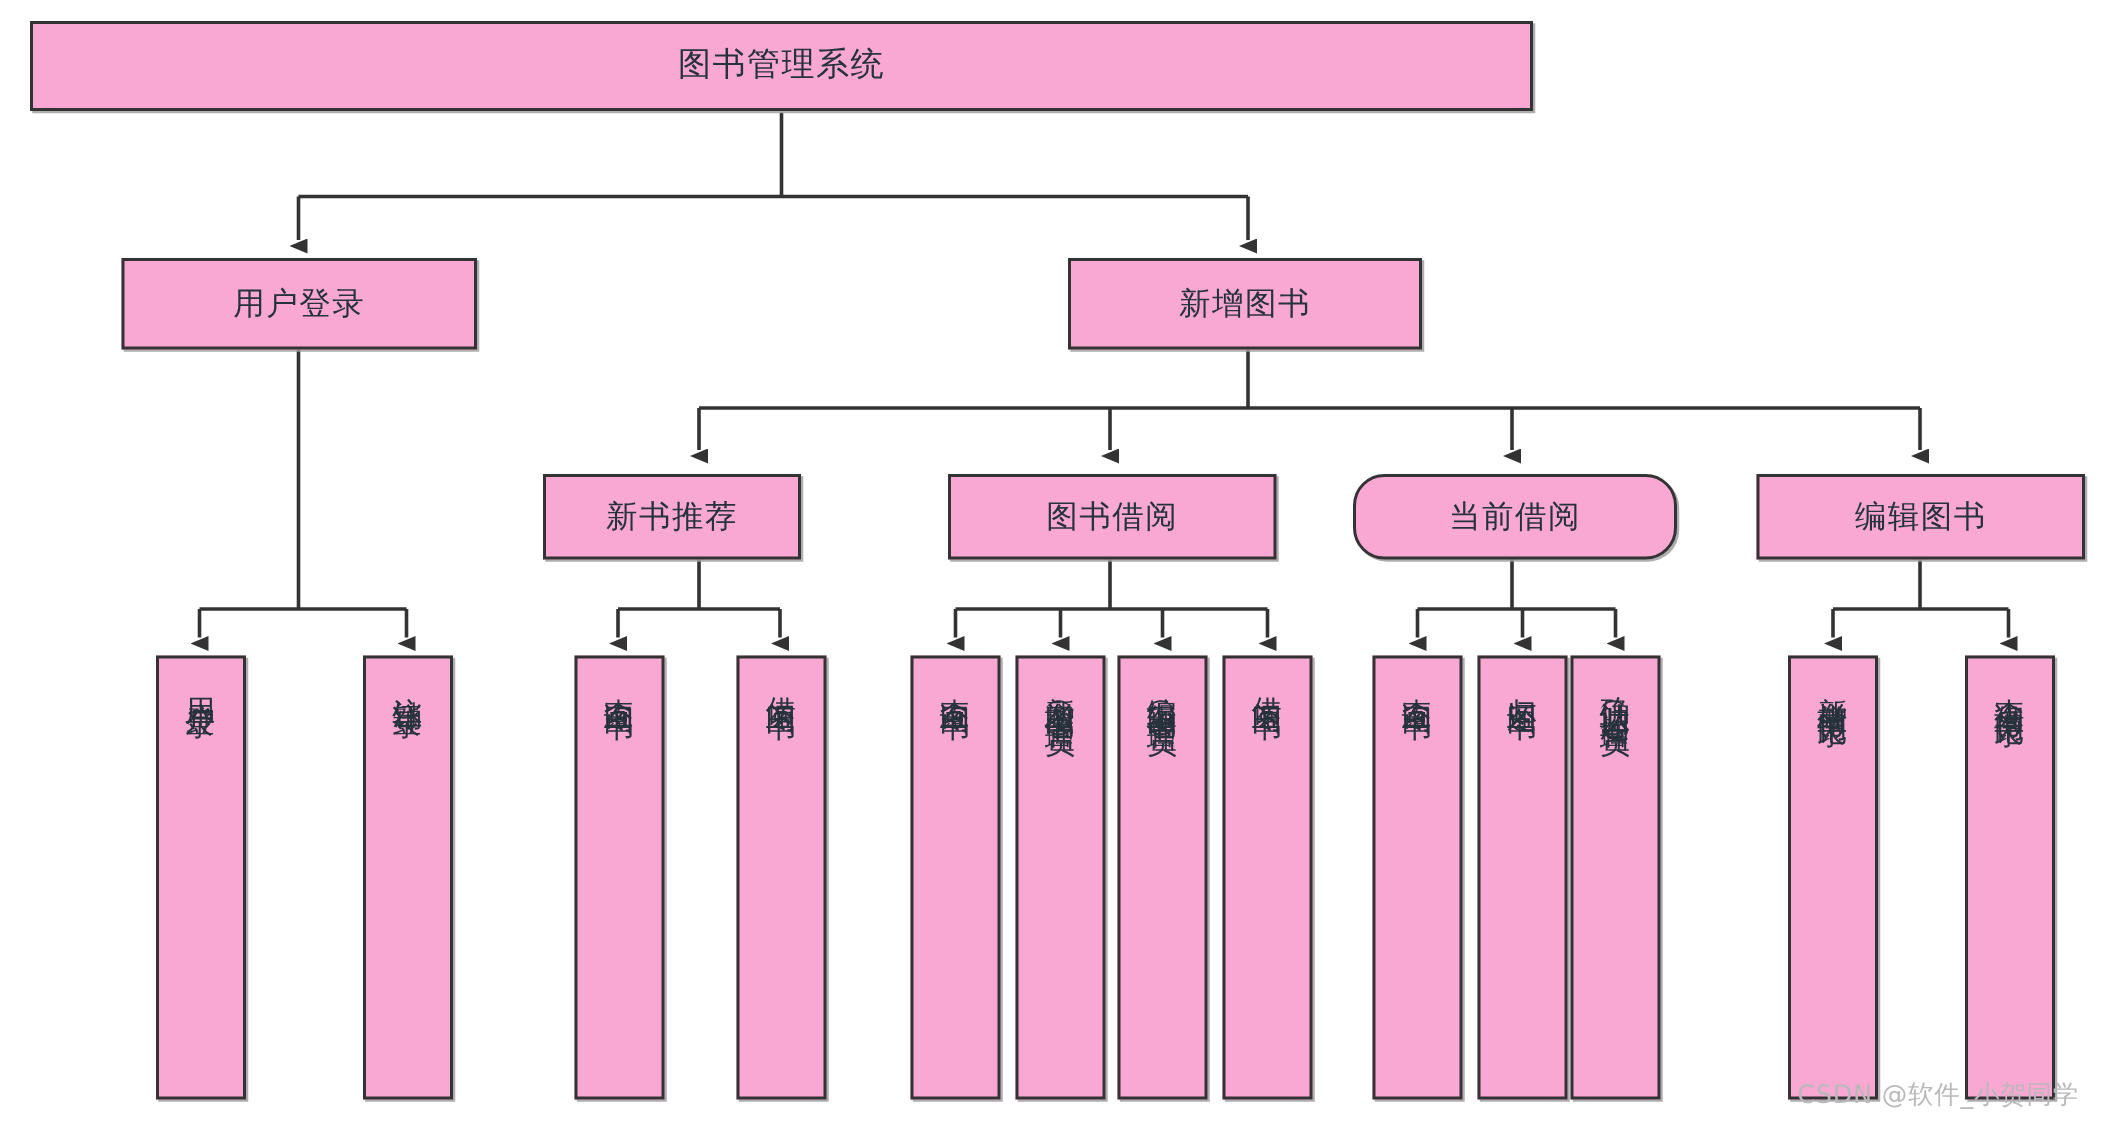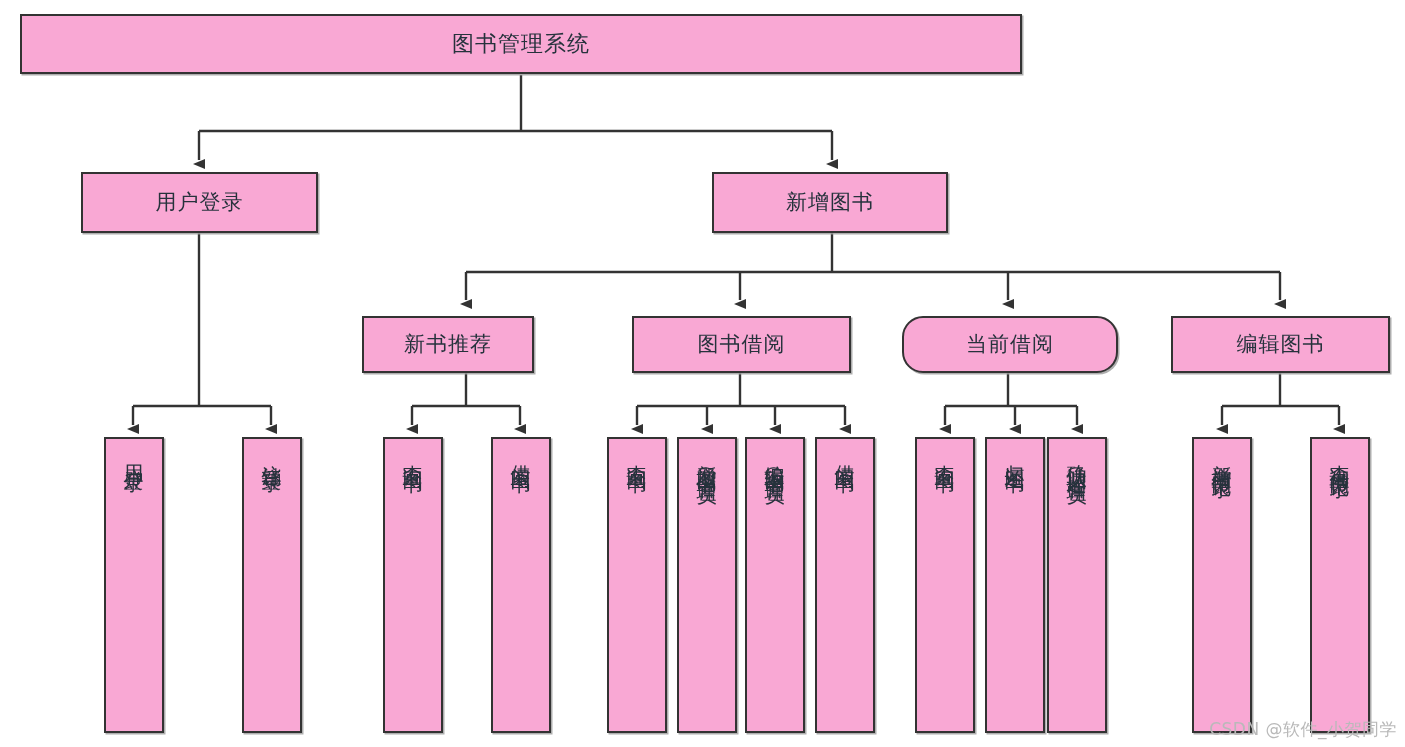--- a/index.html
+++ b/index.html
@@ -62,21 +62,21 @@
     text-orientation: upright;
     font-size: 20px;
     letter-spacing: 3px;
     line-height: 1;
     white-space: pre-line;
     max-height: 100%;
   }
   
   .watermark {
     position: absolute;
-    right: 8px;
+    right: 19px;
     bottom: 6px;
     color: #b9b9b9;
     font-size: 17px;
     letter-spacing: 0.5px;
     white-space: nowrap;
     user-select: none;
     font-family: "DejaVu Sans", "Liberation Sans", sans-serif;
   }
 </style>
 </head>

